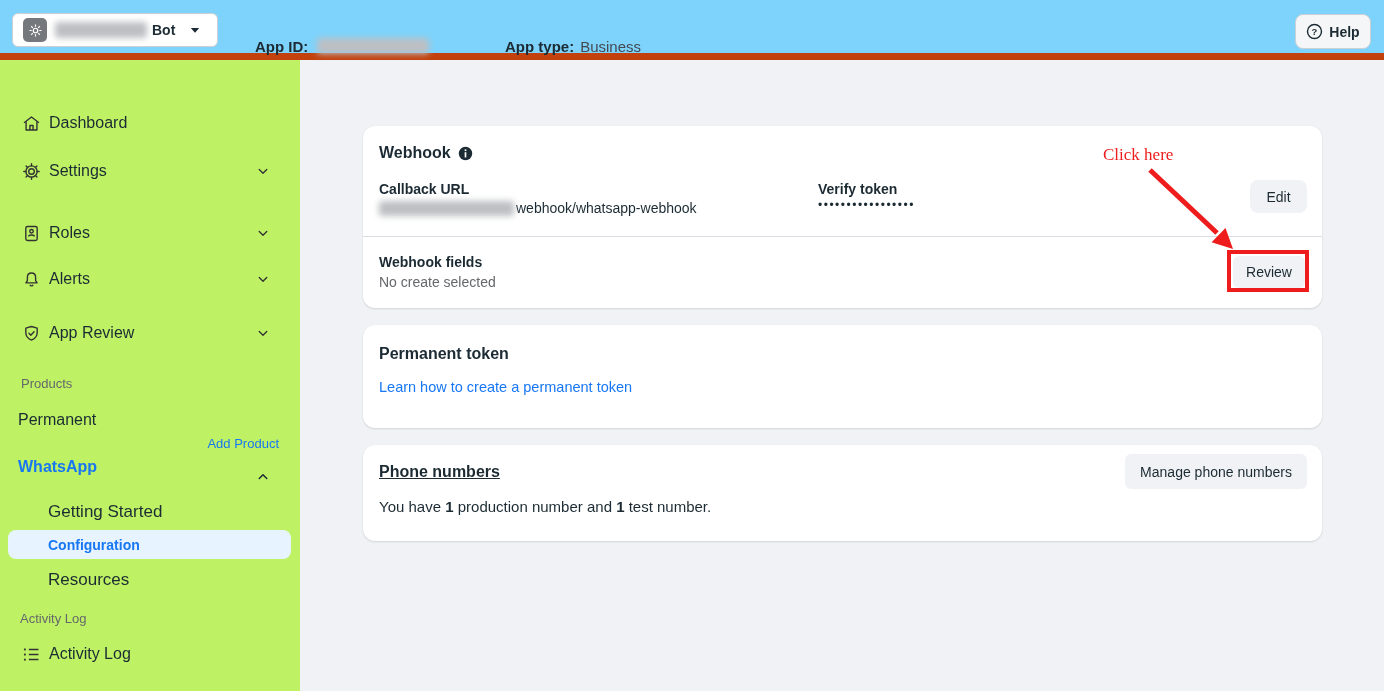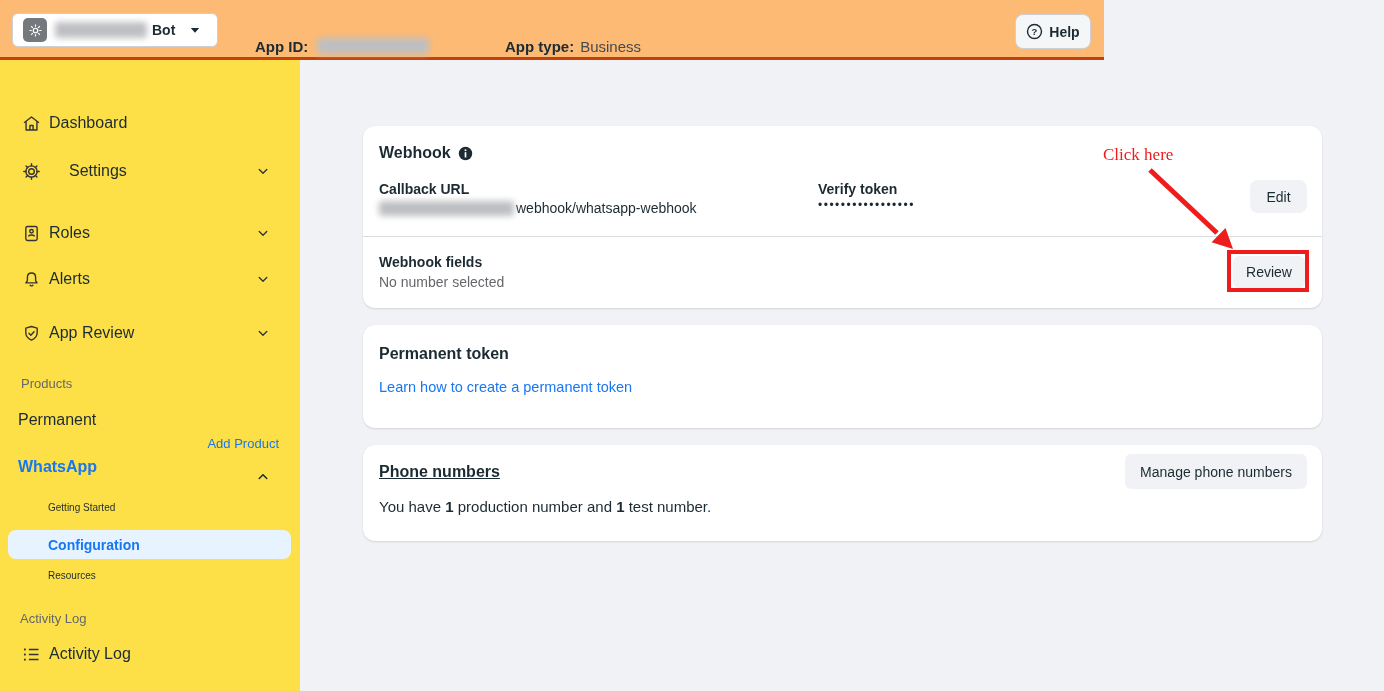--- a/index.html
+++ b/index.html
@@ -1,52 +1,52 @@
 <!DOCTYPE html>
 <html><head>
 <meta charset="utf-8">
 <style>
   * { margin:0; padding:0; box-sizing:border-box; }
   html,body { width:1384px; height:691px; overflow:hidden;
     font-family:"Liberation Sans","DejaVu Sans",sans-serif; background:#f0f2f5; color:#1c2b33; }
 
   
-  .topbar { position:absolute; left:0; top:0; width:1104px; height:60px;
-    background:#fdba74; border-bottom:3px solid #c2410c; z-index:10; }
+  .topbar { position:absolute; left:0; top:0; width:1384px; height:60px;
+    background:#7dd3fc; border-bottom:7px solid #c2410c; z-index:10; }
   .app-selector { position:absolute; left:12px; top:13px; width:206px; height:34px;
     border:1px solid #ccd0d5; border-radius:6px; background:#fff;
     display:flex; align-items:center; padding:0 10px; cursor:pointer; }
   .app-icon { width:24px; height:24px; border-radius:5px; background:#75787d;
     display:flex; align-items:center; justify-content:center; flex:0 0 auto; }
   .redacted { background:#bdbfc3; border-radius:3px; filter:blur(3px); }
   .app-name-redacted { width:92px; height:16px; margin-left:8px; }
   .bot-label { font-weight:700; font-size:14px; margin-left:5px; }
   .caret-down { margin-left:13px; }
   .topbar-group { position:absolute; top:16px; height:60px; display:flex; align-items:center; }
   .g-appid { left:255px; } .g-apptype { left:505px; }
   .topbar-label { font-weight:700; font-size:15px; }
   .appid-redacted { width:112px; height:16px; margin-left:9px; }
   .topbar-value { font-size:15px; color:#444950; margin-left:6px; }
   .help-btn { position:absolute; right:13px; top:14px; width:76px; height:35px;
     background:#f5f6f7; border:1px solid #ccd0d5; border-radius:8px;
     display:flex; align-items:center; justify-content:center; gap:6px; cursor:pointer; }
   .help-btn span { font-size:14px; font-weight:600; }
 
   
-  .sidebar { position:absolute; left:0; top:60px; width:300px; height:631px; background:#fde047; }
+  .sidebar { position:absolute; left:0; top:60px; width:300px; height:631px; background:#bef264; }
   .nav-row { position:absolute; left:0; width:300px; height:30px;
     display:flex; align-items:center; padding-left:20px; cursor:pointer; }
   .nav-row .nicon { width:22px; display:flex; justify-content:center; margin-right:7px; }
   .nav-row .nlabel { font-size:16px; color:#1c2b33; }
   .chev { position:absolute; left:254px; top:50%; transform:translateY(-50%); }
   .section-label { position:absolute; font-size:13px; color:#65676b; }
   .add-product { position:absolute; right:21px; top:376px; font-size:13px; color:#1877f2; cursor:pointer; }
   .plain-item { position:absolute; left:18px; font-size:16px; cursor:pointer; }
   .whatsapp { font-weight:700; color:#1877f2; }
-  .sub-item { position:absolute; left:48px; font-size:10px; cursor:pointer; }
+  .sub-item { position:absolute; left:48px; font-size:17px; cursor:pointer; }
   .config-pill { position:absolute; left:8px; top:470px; width:283px; height:29px;
     background:#e7f3ff; border-radius:8px; display:flex; align-items:center;
     padding-left:40px; cursor:pointer; }
   .config-pill span { font-size:14px; font-weight:700; color:#1877f2; }
 
   
   .main { position:absolute; left:300px; top:60px; width:1084px; height:631px; background:#f0f2f5; }
   .page-title { position:absolute; left:63px; top:91px; font-size:20px; font-weight:700; }
   .card { position:absolute; left:63px; width:959px; background:#fff; border-radius:12px;
     box-shadow:0 1px 2px rgba(0,0,0,.12), 0 0 1px rgba(0,0,0,.06); }
@@ -123,21 +123,21 @@
     <span class="nicon">
       <svg width="21" height="21" viewBox="0 0 24 24" fill="none" stroke="#333" stroke-width="1.6" stroke-linejoin="round">
         <path d="M3.5 11.2 12 4.6l8.5 6.6"></path>
           <path d="M5.8 9.8v9.7h12.4V9.8"></path>
           <path d="M10.2 19.5v-5.3h3.6v5.3"></path>
       </svg>
     </span>
     <span class="nlabel">Dashboard</span>
   </div>
 
-  <div class="nav-row" style="top:96px;gap:20px;">
+  <div class="nav-row" style="top:96px;">
     <span class="nicon">
       <svg width="21" height="21" viewBox="0 0 24 24" fill="none" stroke="#333" stroke-width="1.6" stroke-linecap="round">
         <circle cx="12" cy="12" r="3.2"></circle>
           <circle cx="12" cy="12" r="6.4"></circle>
         <path d="M12 5.6V3.2M12 20.8v-2.4M5.6 12H3.2M20.8 12h-2.4M7.5 7.5 5.8 5.8M18.2 18.2l-1.7-1.7M16.5 7.5l1.7-1.7M5.8 18.2l1.7-1.7"></path>
       </svg>
     </span>
     <span class="nlabel">Settings</span>
     <svg class="chev" width="18" height="18" viewBox="0 0 24 24" fill="none" stroke="#333" stroke-width="1.8" stroke-linecap="round" stroke-linejoin="round">
         <polyline points="7,10 12,15 17,10"></polyline>
@@ -241,21 +241,21 @@
     </div>
 
     <div class="field-label" style="left:455px; top:55px;">Verify token</div>
     <div class="token-dots">•••••••••••••••••</div>
 
     <button class="gbtn edit-btn">Edit</button>
 
     <div class="divider"></div>
 
     <div class="field-label" style="left:16px; top:128px;">Webhook fields</div>
-    <div class="field-value muted" style="left:16px; top:148px;">No number selected</div>
+    <div class="field-value muted" style="left:16px; top:148px;">No create selected</div>
 
     <button class="gbtn manage-btn">Review</button>
     <div class="red-box"></div>
   </div>
 
   <div class="annot-text">Click here</div>
   <svg class="annot-arrow" width="110" height="95" viewBox="0 0 110 95">
     <line x1="15" y1="6" x2="82" y2="69" stroke="#ee1c1c" stroke-width="5"></line>
     <polygon points="98,85 76.6,78.3 90.5,63.9" fill="#ee1c1c"></polygon>
   </svg>

